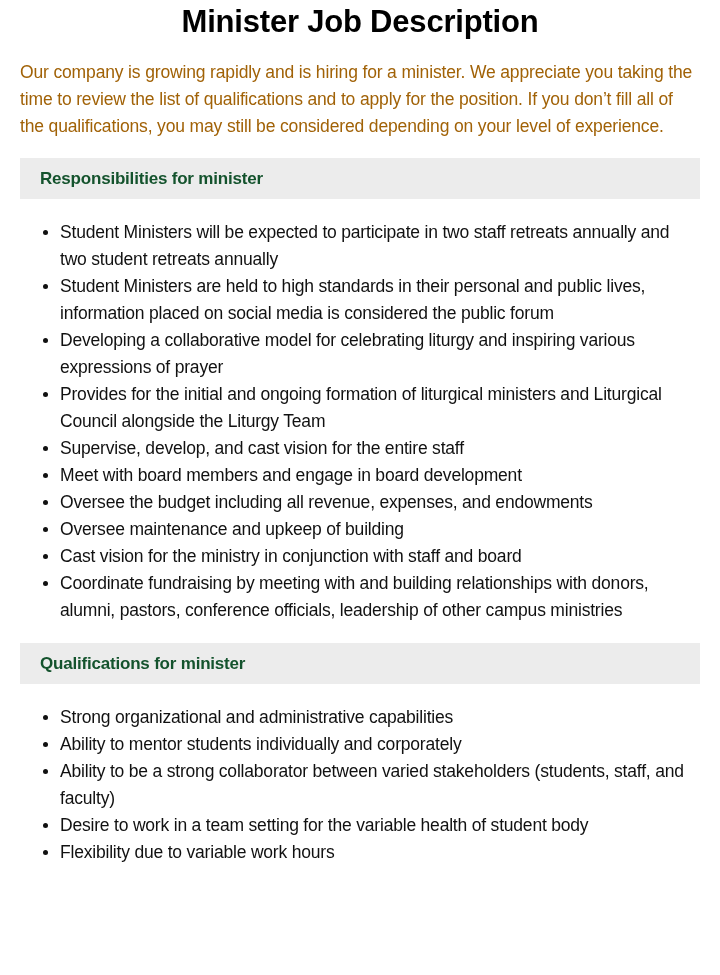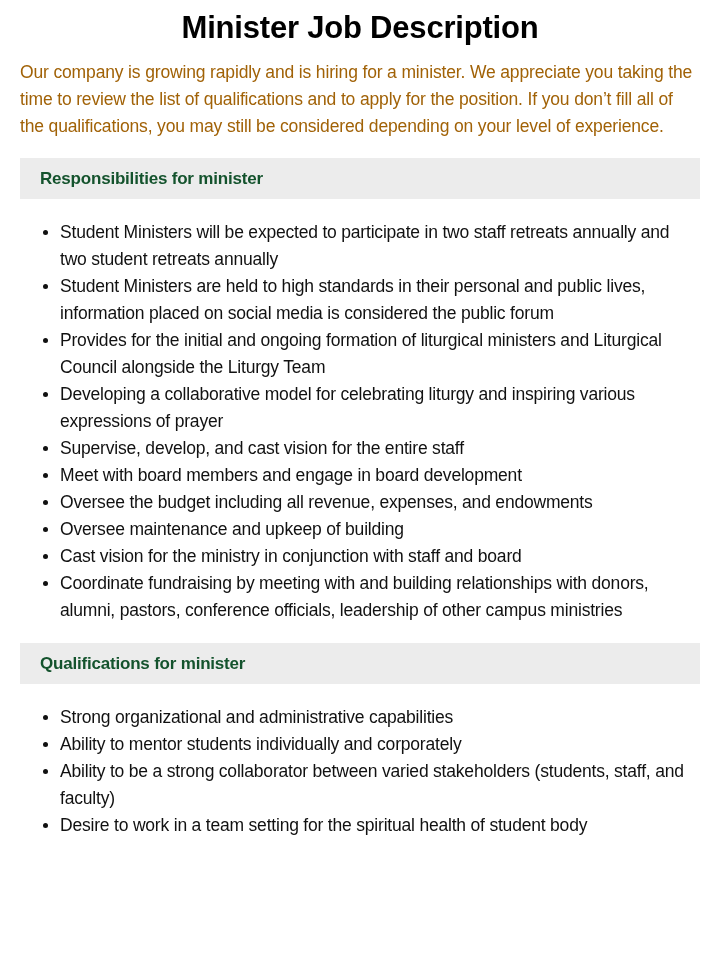--- a/index.html
+++ b/index.html
@@ -9,21 +9,21 @@
       color: #111111;
       position: relative;
     }
     .page { padding: 0 20px 0 20px; }
     .title {
       font-size: 31px;
       font-weight: bold;
       text-align: center;
       color: #000000;
       line-height: 40px;
-      padding-top: 8px;
+      padding-top: 2px;
       height: 46px;
       letter-spacing: -0.2px;
     }
     .intro {
       font-size: 17.5px;
       line-height: 27px;
       margin-top: 13px;
       color: #a16207;
       letter-spacing: -0.15px;
     }
@@ -68,33 +68,34 @@
 
 <div class="page">
   <h1 class="title">Minister Job Description</h1>
   <p class="intro">Our company is growing rapidly and is hiring for a minister. We appreciate you taking the time to review the list of qualifications and to apply for the position. If you don’t fill all of the qualifications, you may still be considered depending on your level of experience.</p>
 
   <div>
     <div class="section-header">Responsibilities for minister</div>
     <ul class="list">
       <li>Student Ministers will be expected to participate in two staff retreats annually and two student retreats annually</li>
       <li>Student Ministers are held to high standards in their personal and public lives, information placed on social media is considered the public forum</li>
+      <li>Developing a collaborative model for celebrating liturgy and inspiring various expressions of prayer</li>
       <li>Provides for the initial and ongoing formation of liturgical ministers and Liturgical Council alongside the Liturgy Team</li>
-      <li>Developing a collaborative model for celebrating liturgy and inspiring various expressions of prayer</li>
       <li>Supervise, develop, and cast vision for the entire staff</li>
       <li>Meet with board members and engage in board development</li>
       <li>Oversee the budget including all revenue, expenses, and endowments</li>
       <li>Oversee maintenance and upkeep of building</li>
       <li>Cast vision for the ministry in conjunction with staff and board</li>
       <li>Coordinate fundraising by meeting with and building relationships with donors, alumni, pastors, conference officials, leadership of other campus ministries</li>
     </ul>
   </div>
 
   <div class="sec2">
     <div class="section-header" style="margin-top:16px">Qualifications for minister</div>
     <ul class="list">
       <li>Strong organizational and administrative capabilities</li>
       <li>Ability to mentor students individually and corporately</li>
       <li>Ability to be a strong collaborator between varied stakeholders (students, staff, and faculty)</li>
-      <li>Desire to work in a team setting for the spiritual health of student body</li>
+      <li>Desire to work in a team setting for the variable health of student body</li>
+      <li>Flexibility due to variable work hours</li>
     </ul>
   </div>
 </div>
 
 </body></html>

